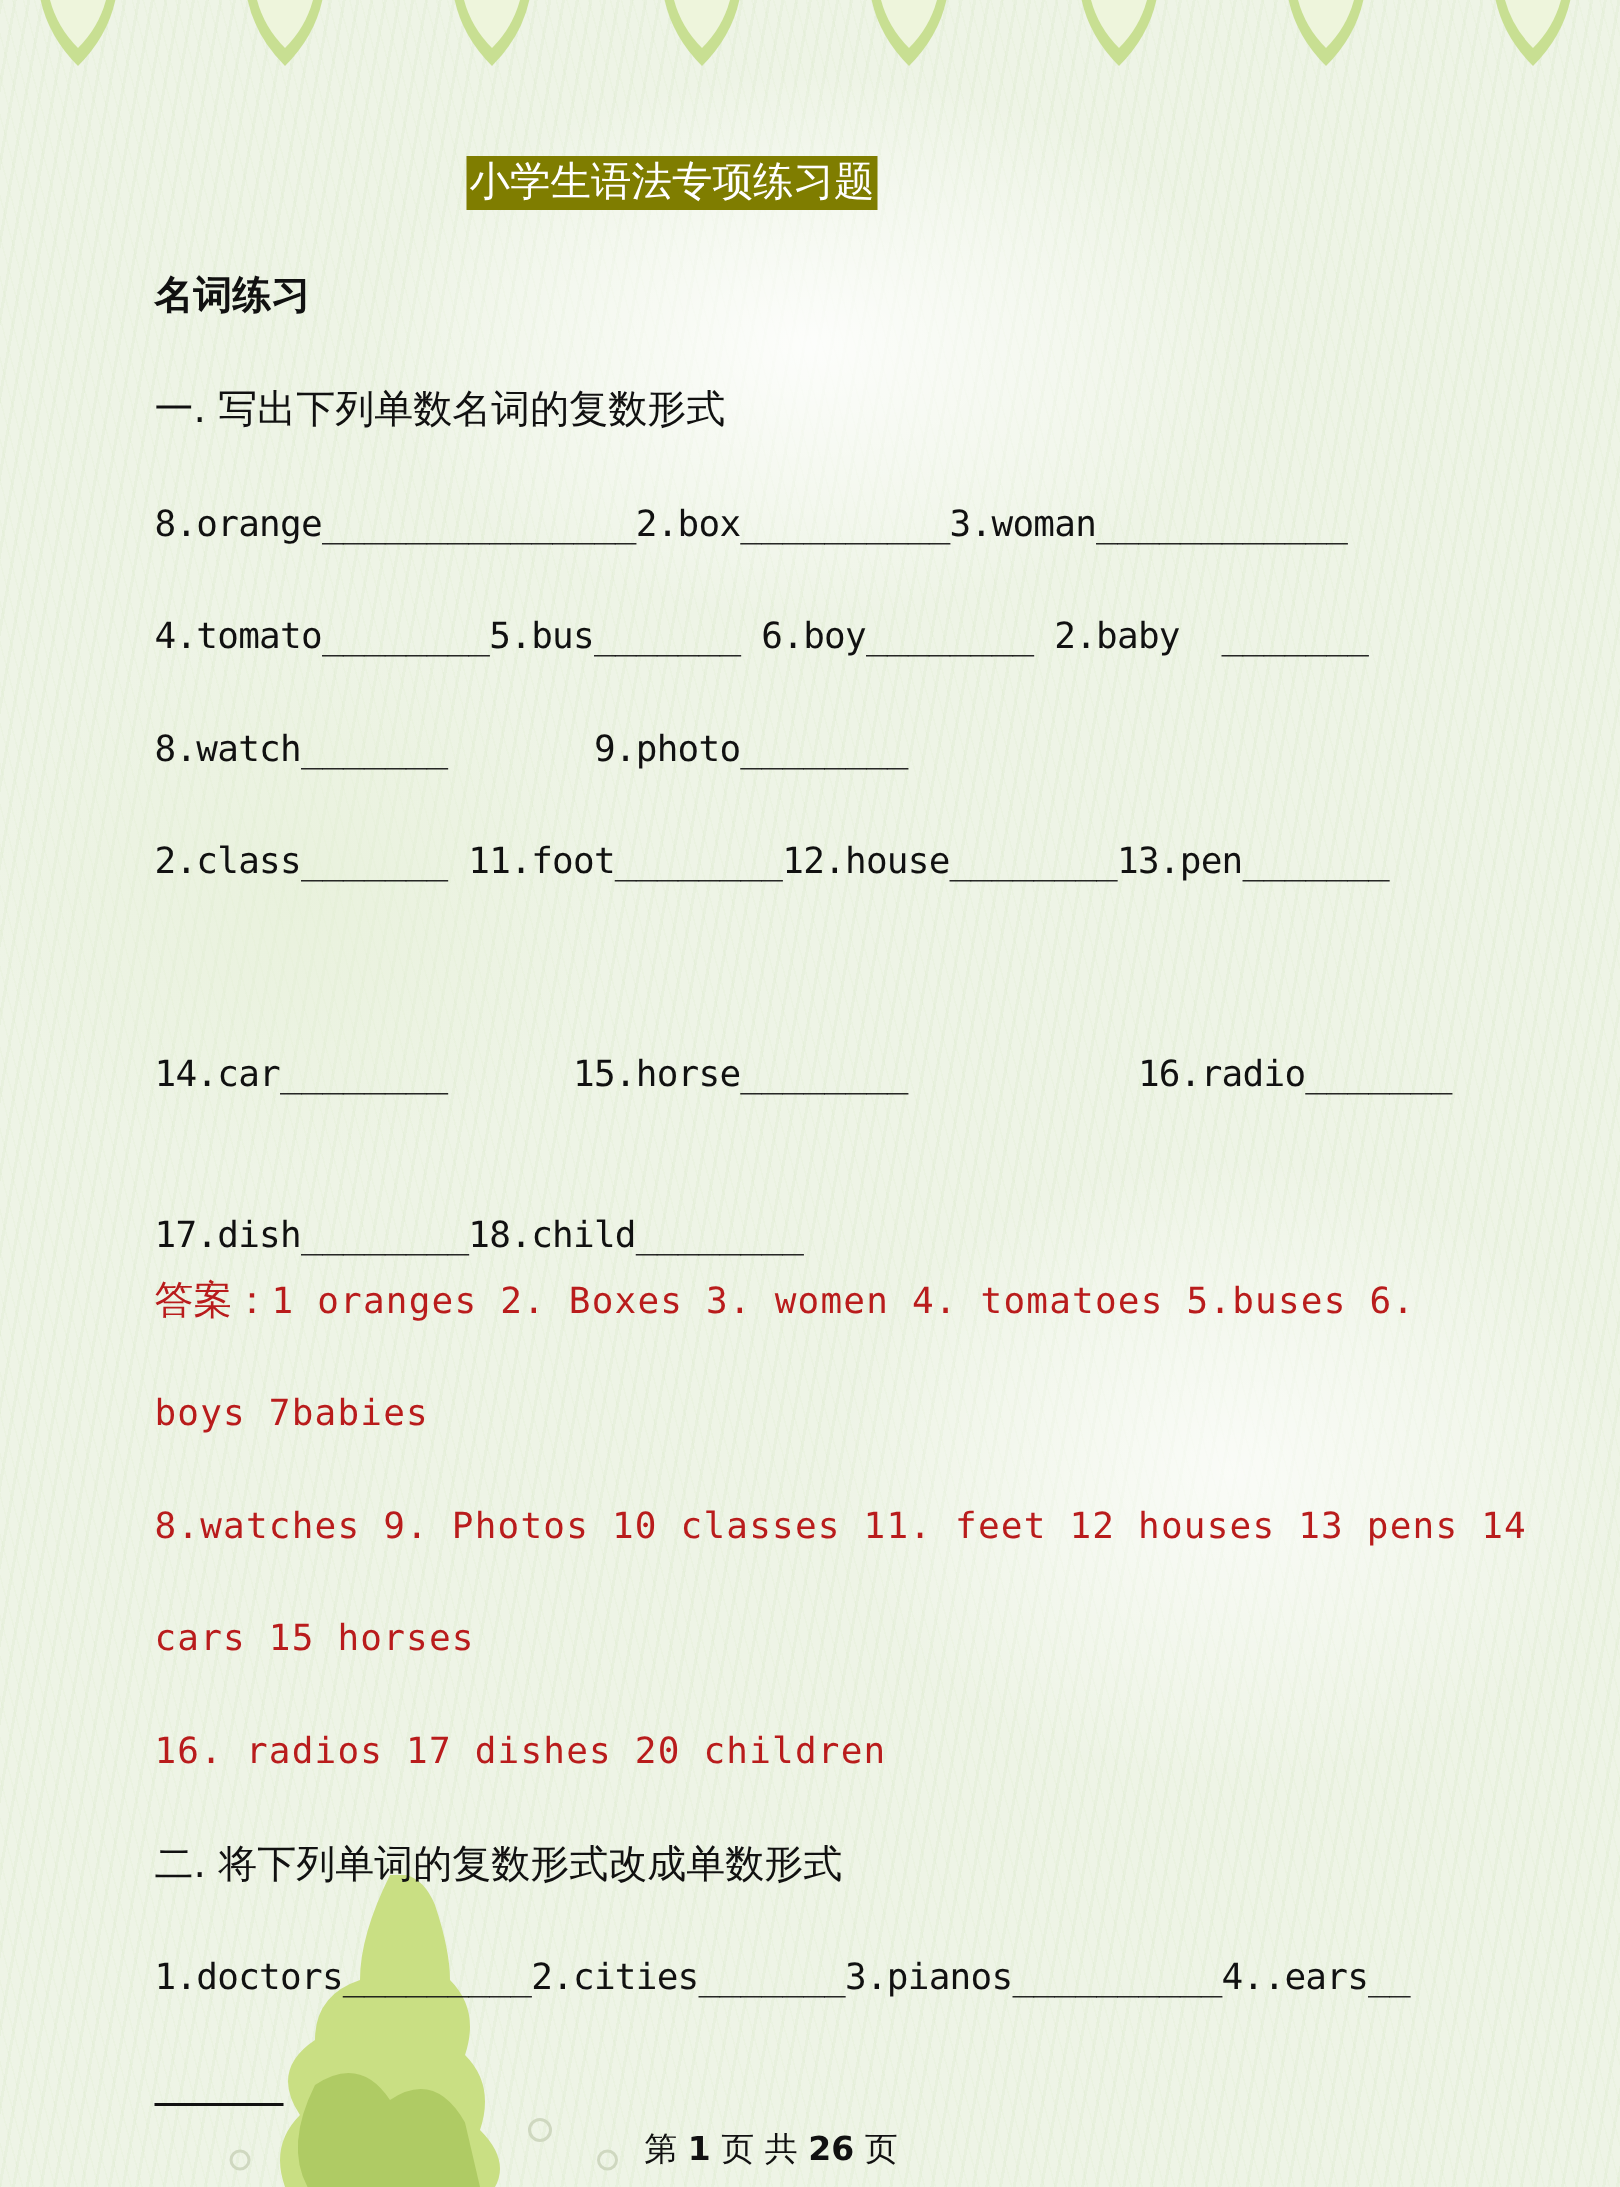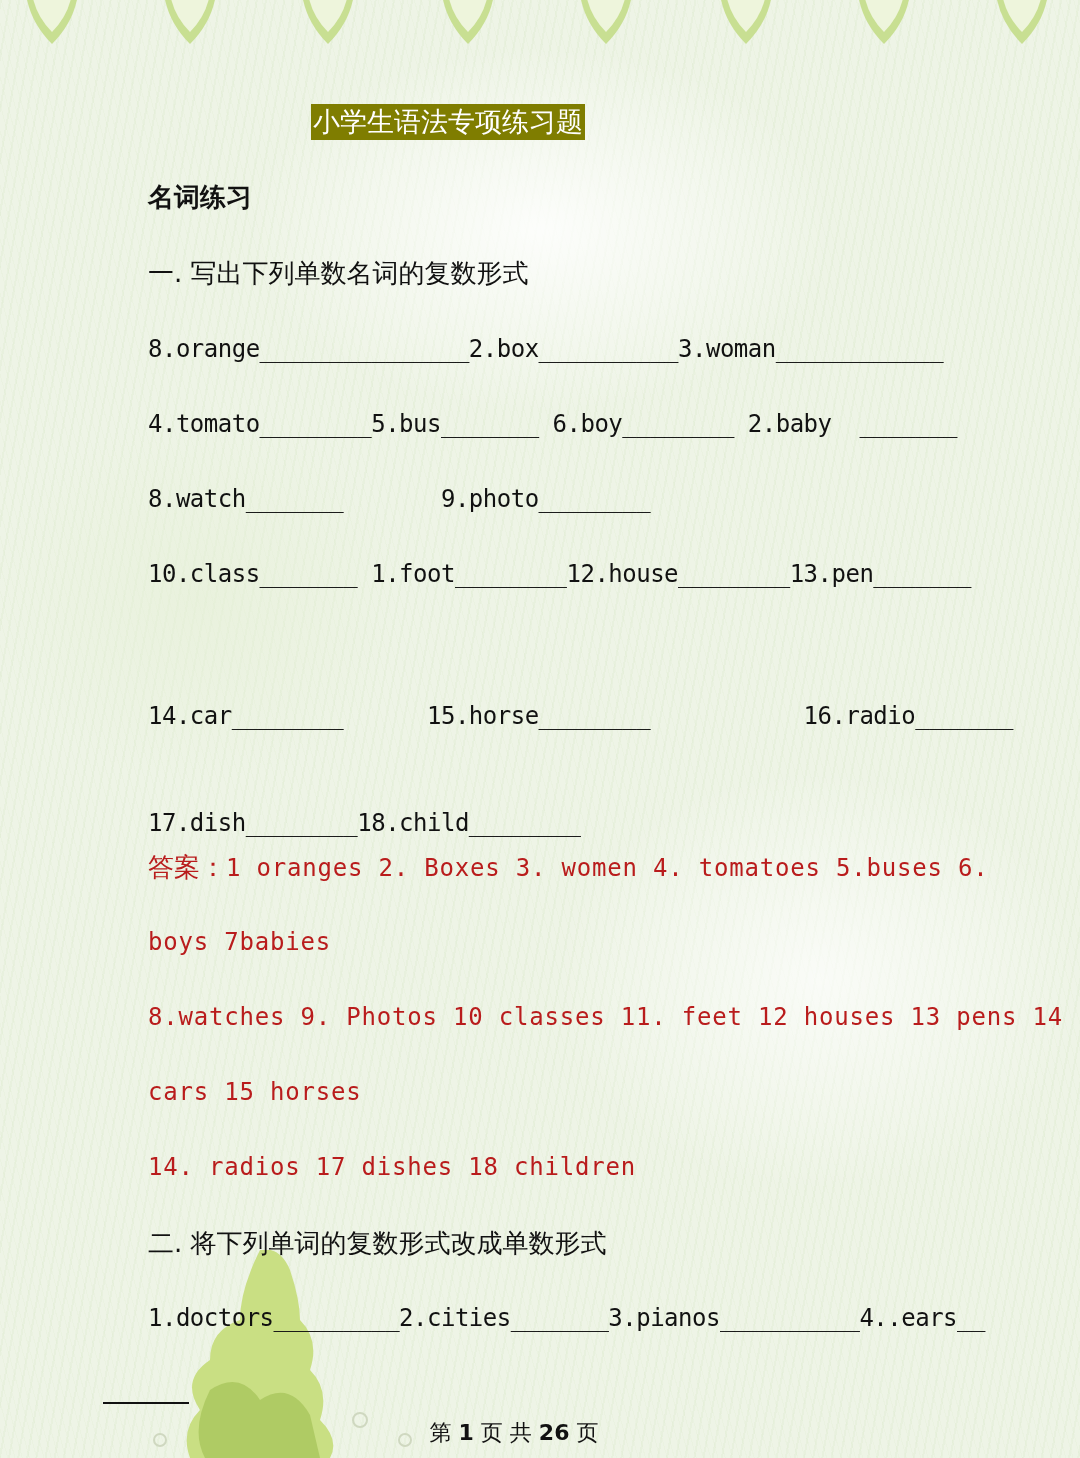--- a/index.html
+++ b/index.html
@@ -22,21 +22,20 @@
   .title-wrap { position: absolute; top: 104px; left: 0; width: 896px; text-align: center; }
   .title {
     display: inline-block; background: #7f7d00; color: #ffffff;
     font-size: 27px; line-height: 36px; padding: 0 2px; letter-spacing: 0px;
     font-family: "DejaVu Sans", sans-serif;
   }
   .line {
     position: absolute; left: 103px; white-space: pre;
     font-family: "DejaVu Sans Mono", monospace; font-size: 24px; line-height: 30px;
     letter-spacing: -0.5px;
-    margin-left: 45px;
   }
   .heading { font-family: "DejaVu Sans", sans-serif; font-size: 26px; letter-spacing: 0; }
   .heading.bold { font-weight: bold; }
   .answer { color: #b91c1c; letter-spacing: 0.8px; }
   .footer {
     position: absolute; top: 1418px; left: 0; width: 1028px; text-align: center;
     font-family: "DejaVu Serif", serif; font-size: 22px; color: #111;
   }
   .footer b { font-family: "DejaVu Sans", sans-serif; font-weight: bold; }
   .blank-line {
@@ -94,29 +93,29 @@
   <span class="title">小学生语法专项练习题</span>
 </div>
 
 <div class="line heading bold" style="top:182px">名词练习</div>
 
 <div class="line heading" style="top:258px">一. 写出下列单数名词的复数形式</div>
 
 <div class="line" style="top:334px">8.orange_______________2.box__________3.woman____________</div>
 <div class="line" style="top:409px">4.tomato________5.bus_______ 6.boy________ 2.baby  _______</div>
 <div class="line" style="top:484px">8.watch_______       9.photo________</div>
-<div class="line" style="top:559px">10.class_______ 1.foot________12.house________13.pen_______</div>
+<div class="line" style="top:559px">2.class_______ 11.foot________12.house________13.pen_______</div>
 <div class="line" style="top:701px">14.car________      15.horse________           16.radio_______</div>
 <div class="line" style="top:808px">17.dish________18.child________</div>
 
 <div class="line answer" style="top:852px"><span class="heading" style="font-size:26px">答案：</span><span>1 oranges 2. Boxes 3. women 4. tomatoes 5.buses 6.</span></div>
 <div class="line answer" style="top:927px">boys 7babies</div>
 <div class="line answer" style="top:1002px">8.watches 9. Photos 10 classes 11. feet 12 houses 13 pens 14</div>
 <div class="line answer" style="top:1077px">cars 15 horses</div>
-<div class="line answer" style="top:1152px">14. radios 17 dishes 18 children</div>
+<div class="line answer" style="top:1152px">16. radios 17 dishes 20 children</div>
 
 <div class="line heading" style="top:1228px">二. 将下列单词的复数形式改成单数形式</div>
 <div class="line" style="top:1303px">1.doctors_________2.cities_______3.pianos__________4..ears__</div>
 <div class="blank-line"></div>
 
 <div class="footer">
   <span>第</span>
   <b>1</b>
   <span>页 共</span>
   <b>26</b>

